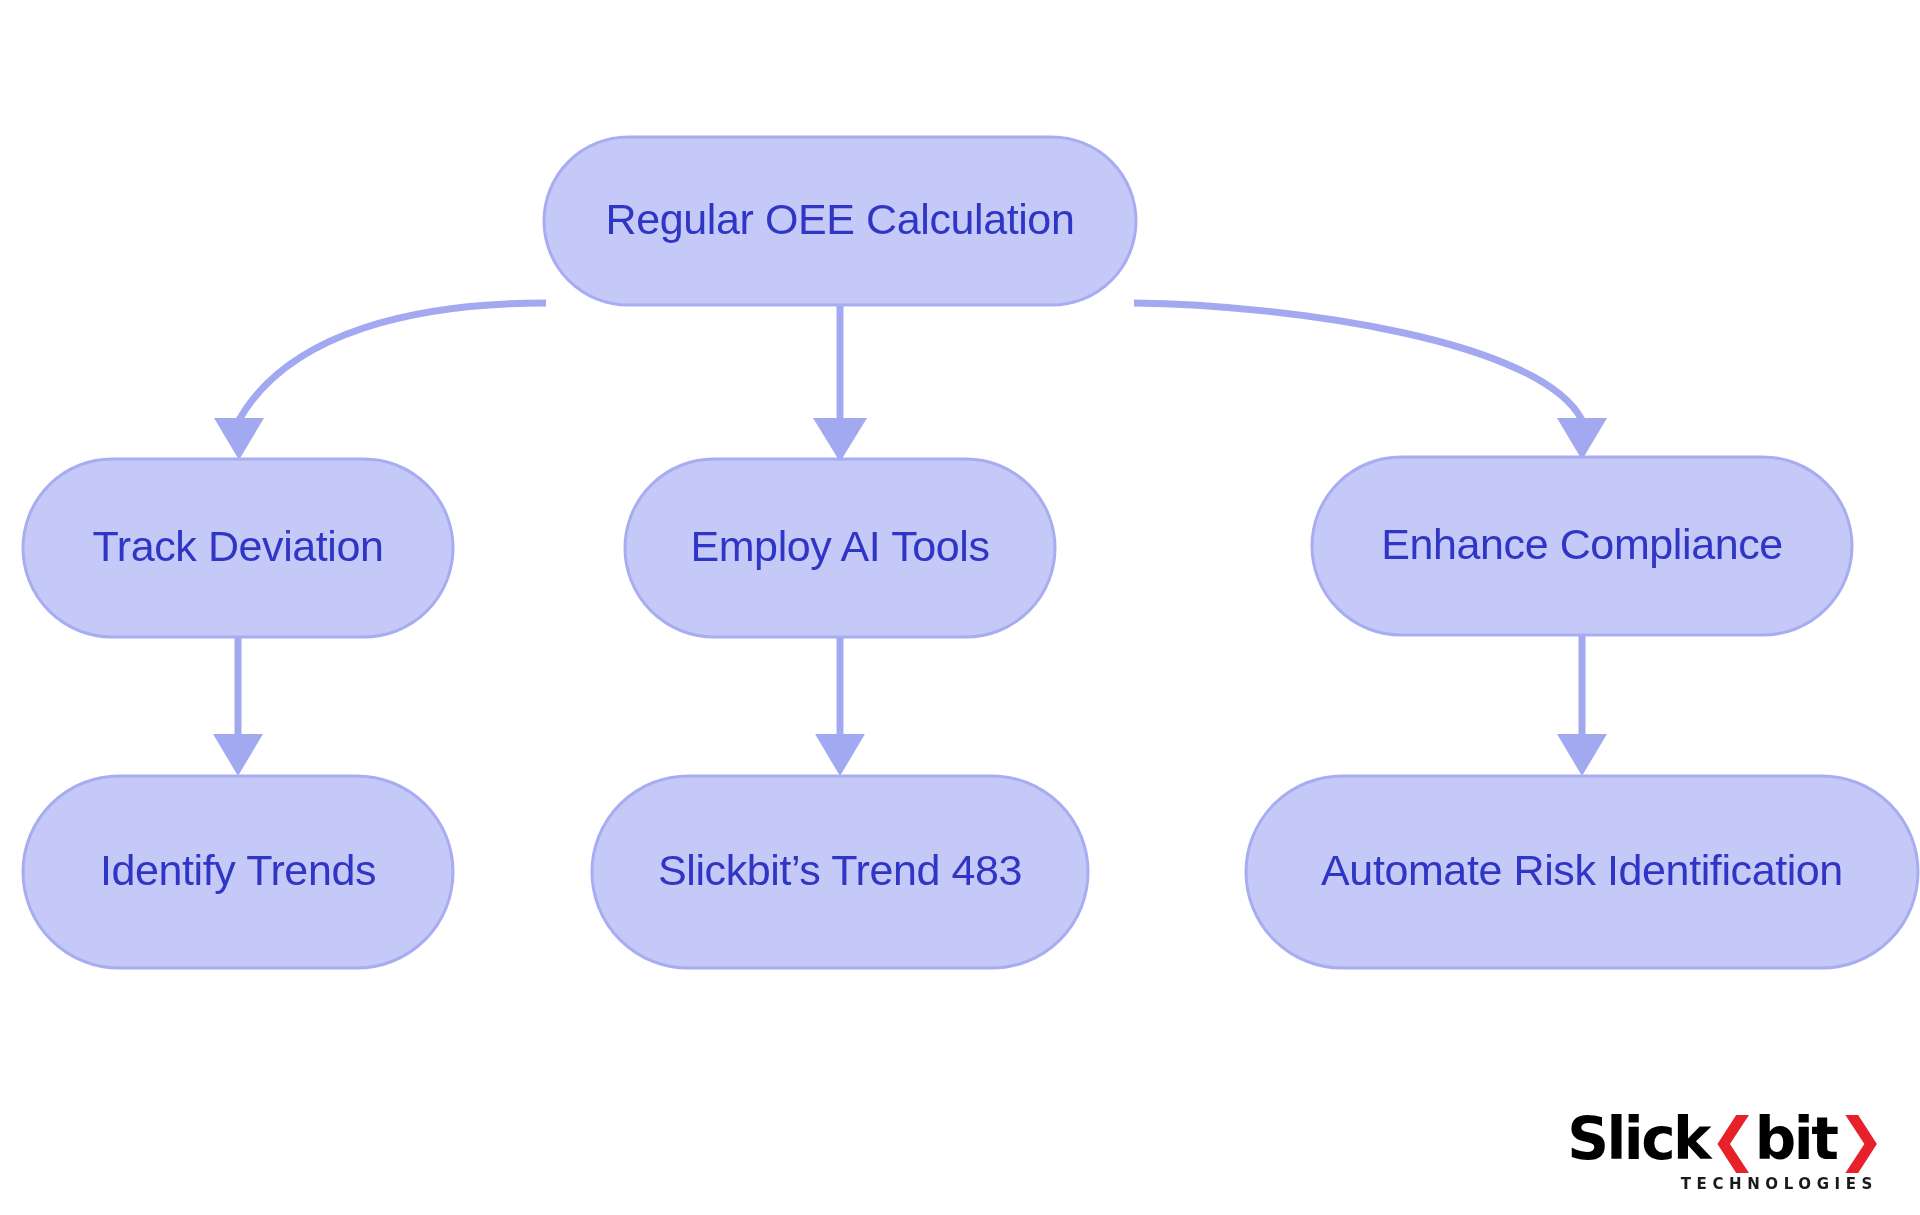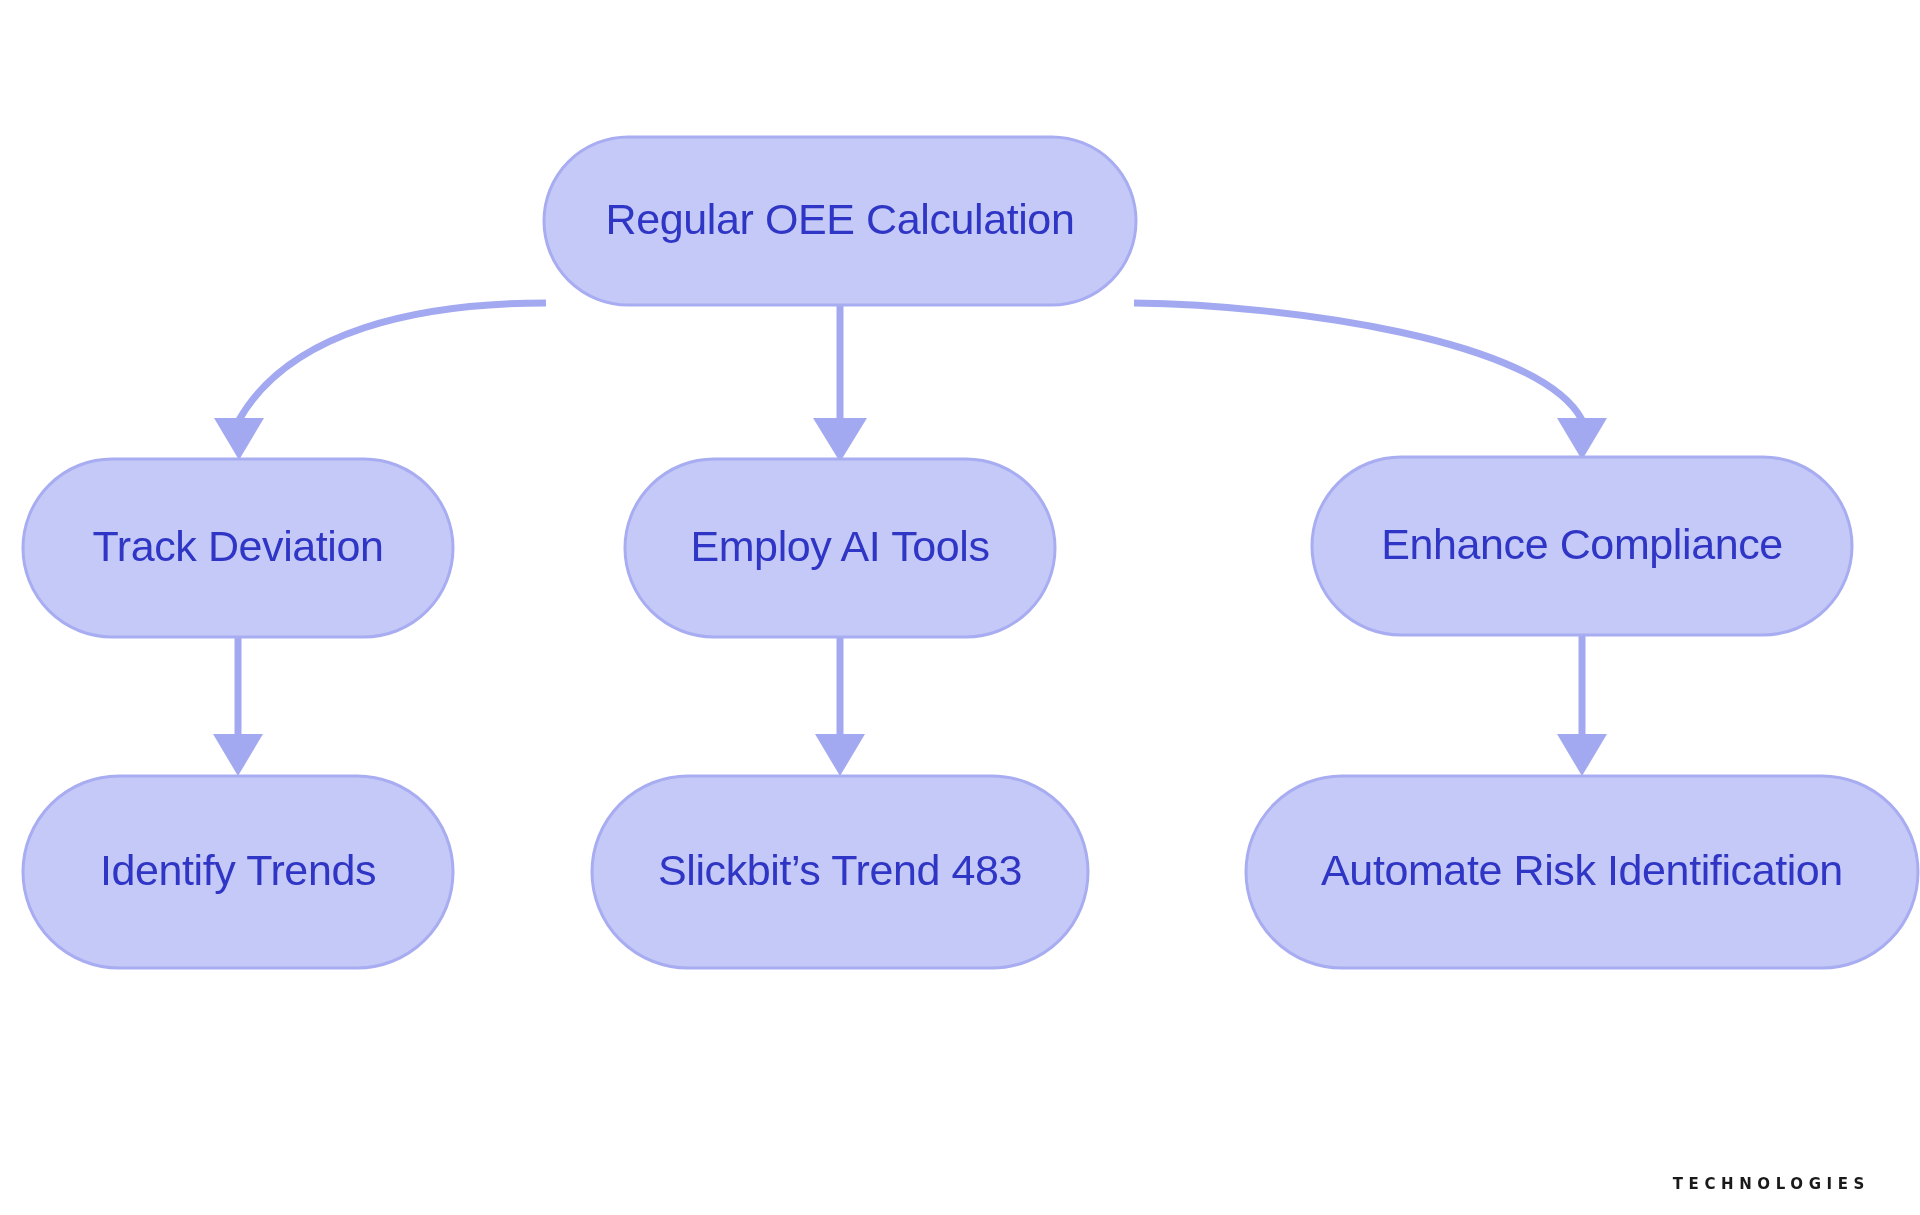--- a/index.html
+++ b/index.html
@@ -68,21 +68,21 @@
     letter-spacing: -3px;
   }
   #logo .tagline {
     font-family: "DejaVu Sans", sans-serif;
     font-size: 15px;
     font-weight: bold;
     color: #1a1a1a;
     letter-spacing: 5.6px;
     display: block;
     margin-top: 7px;
-    margin-right: 12px;
+    margin-right: 4px;
     white-space: nowrap;
   }
 </style>
 </head>
 <body>
 
 <svg id="canvas" viewBox="0 0 1920 1215">
 
   <g>
 
@@ -150,14 +150,15 @@
     </g>
 
     <g>
       <rect class="node-shape" x="1246" y="776" width="672" height="192" rx="96" ry="96"></rect>
       <text class="node-label" x="1582" y="874">Automate Risk Identification</text>
     </g>
   </g>
 </svg>
 
 <div id="logo">
+  <span class="word"><span>Slick</span><span class="chev">❮</span><span>bit</span><span class="chev">❯</span></span>
   <span class="tagline">TECHNOLOGIES</span>
 </div>
 
 </body></html>

